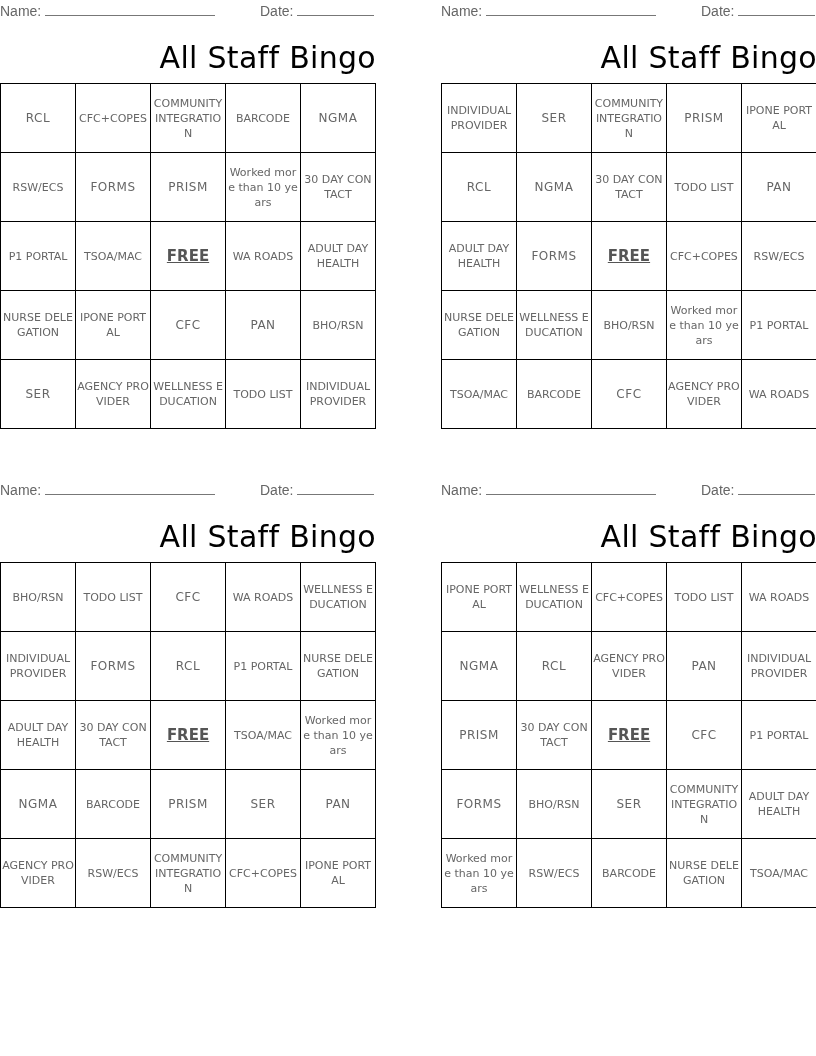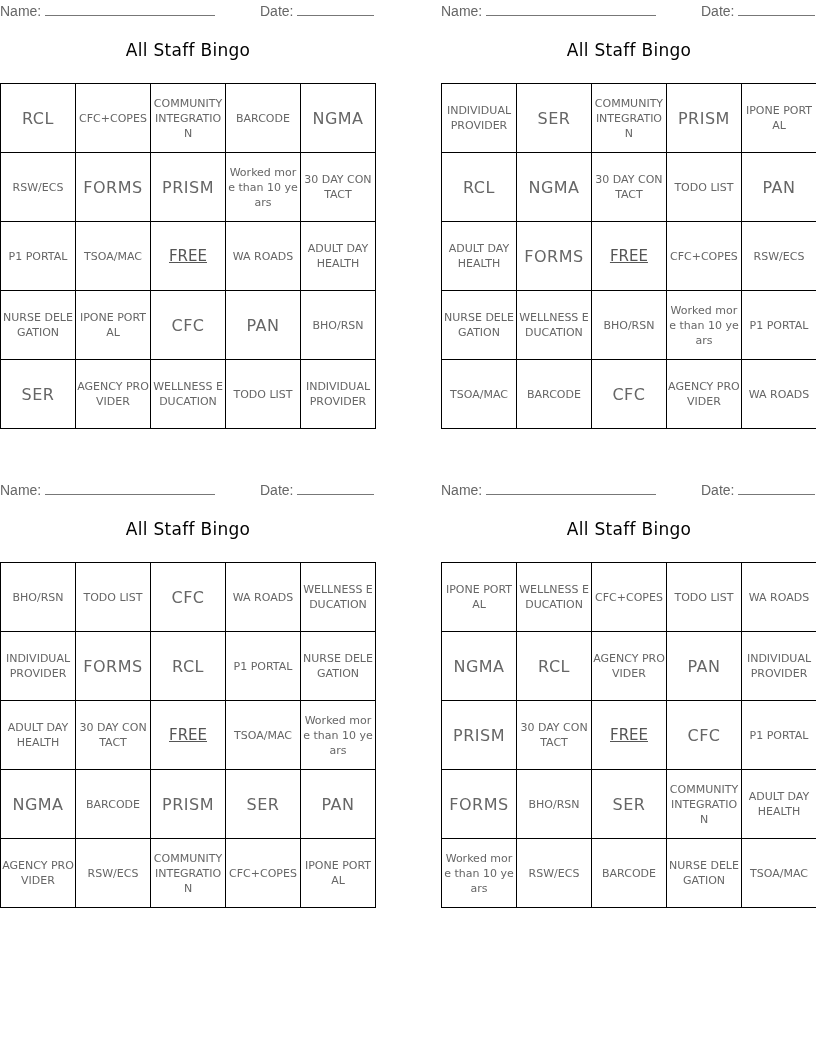--- a/index.html
+++ b/index.html
@@ -8,38 +8,38 @@
   .header-line {
     position: absolute; top: 0; left: 0; width: 376px; height: 22px;
     font-family: "Liberation Sans", sans-serif; font-size: 14px; color: #666666; padding-left: 45px;
   }
   .name-field { position: absolute; left: 0; top: 2px; white-space: nowrap; }
   .date-field { position: absolute; left: 260px; top: 2px; white-space: nowrap; text-align: right; }
   .blank { display: inline-block; border-bottom: 1px solid #777; height: 13px; vertical-align: baseline; margin-left: 4px; }
   .name-blank { width: 170px; }
   .date-blank { width: 77px; }
   .title {
-    position: absolute; top: 40px; left: 0; width: 376px; text-align: center;
-    font-family: "DejaVu Sans", sans-serif; font-size: 17px; color: #000;
+    position: absolute; top: 40px; left: 0; width: 376px; text-align: right;
+    font-family: "DejaVu Sans", sans-serif; font-size: 30px; color: #000;
     letter-spacing: 0.3px;
   }
   .grid {
     position: absolute; top: 83px; left: 0;
     border-collapse: collapse; table-layout: fixed;
   }
   .grid td {
     width: 73px; height: 68px; border: 1.5px solid #000;
     text-align: center; vertical-align: middle; padding: 0 1px;
     font-family: "DejaVu Sans", sans-serif; color: #666666;
     font-size: 11px; line-height: 15px; word-break: break-all;
     overflow: hidden;
   }
-  .grid td.big { font-size: 16px; letter-spacing: 0.5px; }
+  .grid td.big { font-size: 12px; letter-spacing: 0.5px; }
   .grid td.small { font-size: 11px; }
-  .grid td.free { font-size: 15px; font-weight: normal; text-decoration: underline; color: #555; }
+  .grid td.free { font-size: 15px; font-weight: bold; text-decoration: underline; color: #555; }
 </style>
 </head>
 <body>
 
 <div class="card" style="left:0; top:0;">
     <div class="header-line">
       <span class="name-field"><span>Name:</span><span class="blank name-blank"></span></span>
       <span class="date-field"><span>Date:</span><span class="blank date-blank"></span></span>
     </div>
     <div class="title">All Staff Bingo</div>

